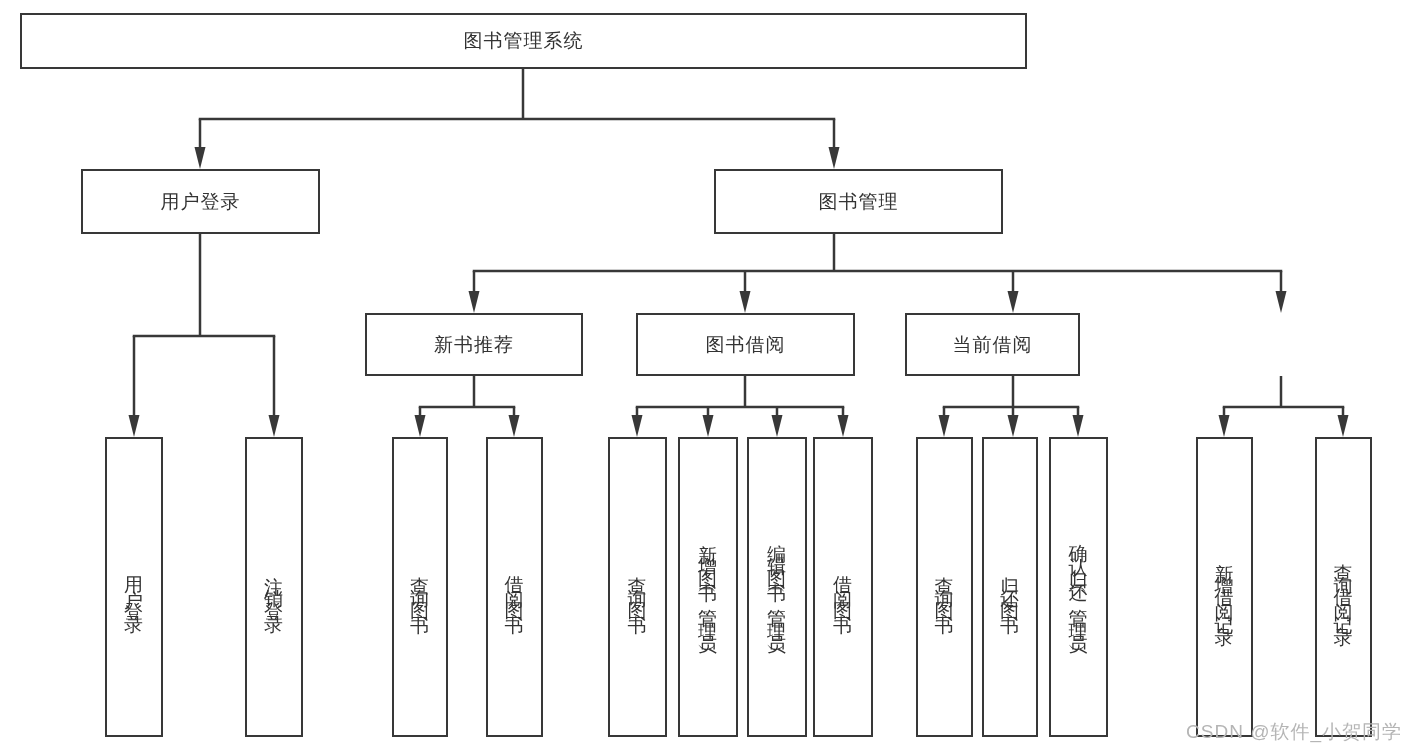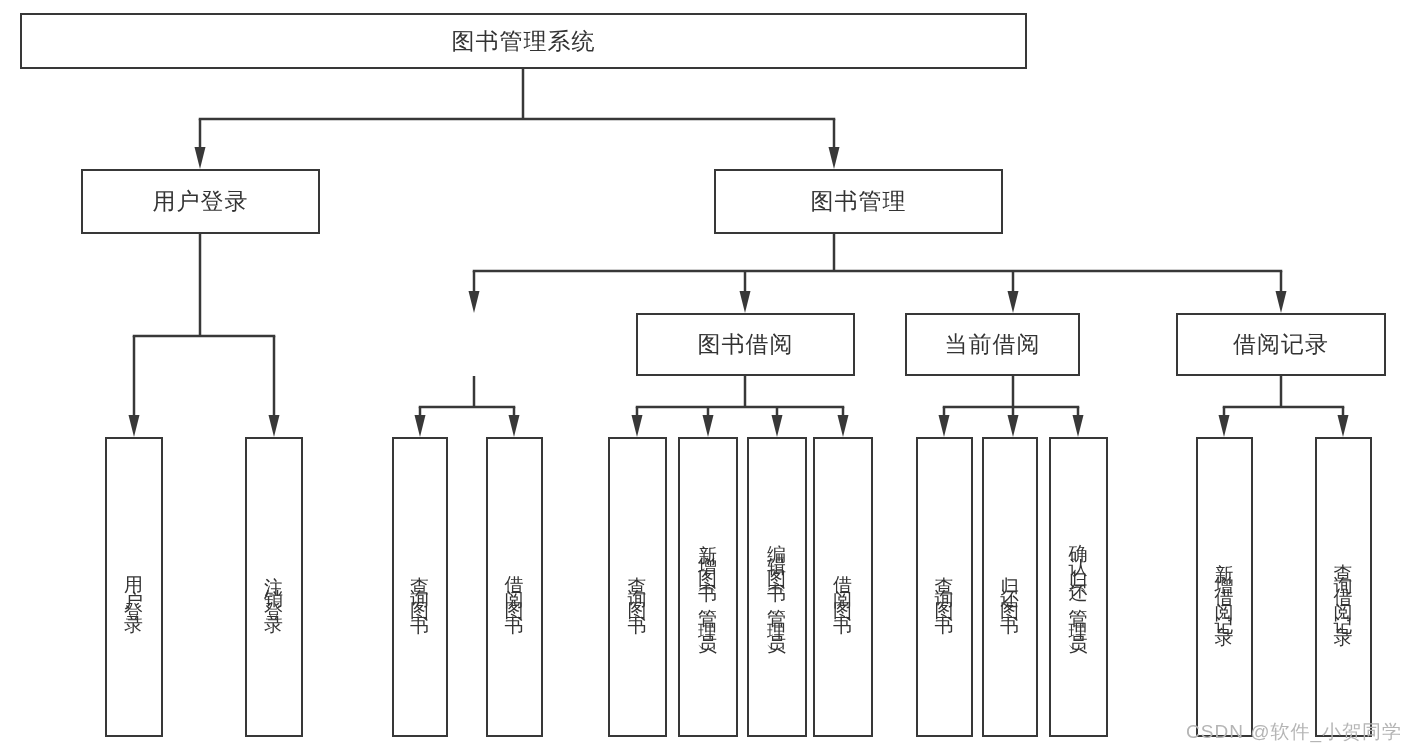--- a/index.html
+++ b/index.html
@@ -21,21 +21,21 @@
   .hbox, .vbox {
     position: absolute;
     box-sizing: border-box;
     border: 2px solid var(--line, #383838);
     background: #ffffff;
     display: flex;
     align-items: center;
     justify-content: center;
   }
   .hbox span {
-    font-size: 23px;
+    font-size: 19px;
     letter-spacing: 1px;
     white-space: nowrap;
     text-align: right;
   }
   .vlabel {
     writing-mode: vertical-rl;
     text-orientation: mixed;
     font-size: 19px;
     letter-spacing: 13px;
     line-height: 1;
@@ -116,28 +116,28 @@
     <span>图书管理系统</span>
   </div>
 
   <div class="hbox" style="left:81px;top:169px;width:239px;height:65px">
     <span>用户登录</span>
   </div>
   <div class="hbox" style="left:714px;top:169px;width:289px;height:65px">
     <span>图书管理</span>
   </div>
 
+  <div class="hbox" style="left:365px;top:313px;width:218px;height:63px">
+    <span>新书推荐</span>
+  </div>
   <div class="hbox" style="left:636px;top:313px;width:219px;height:63px">
     <span>图书借阅</span>
   </div>
   <div class="hbox" style="left:905px;top:313px;width:175px;height:63px">
     <span>当前借阅</span>
-  </div>
-  <div class="hbox" style="left:1176px;top:313px;width:210px;height:63px">
-    <span>借阅记录</span>
   </div>
 
   <div class="vbox" style="left:105px;top:437px;width:58px;height:300px">
     <span class="vlabel">用户登录</span>
   </div>
   <div class="vbox" style="left:245px;top:437px;width:58px;height:300px">
     <span class="vlabel">注销登录</span>
   </div>
 
   <div class="vbox" style="left:392px;top:437px;width:56px;height:300px">

